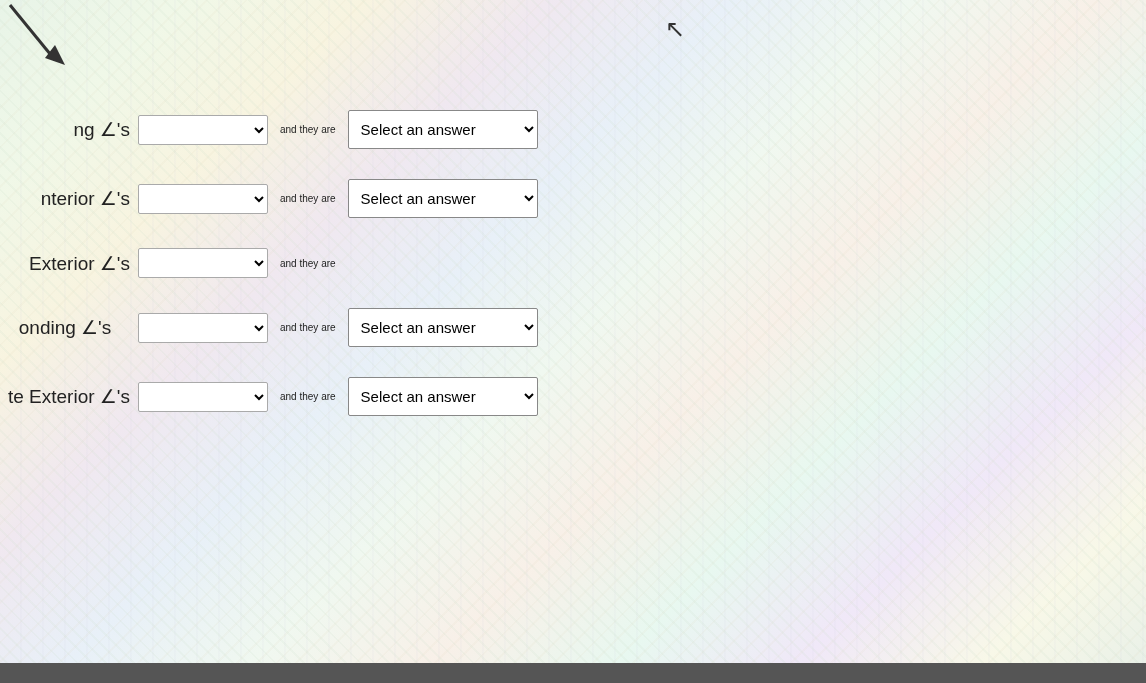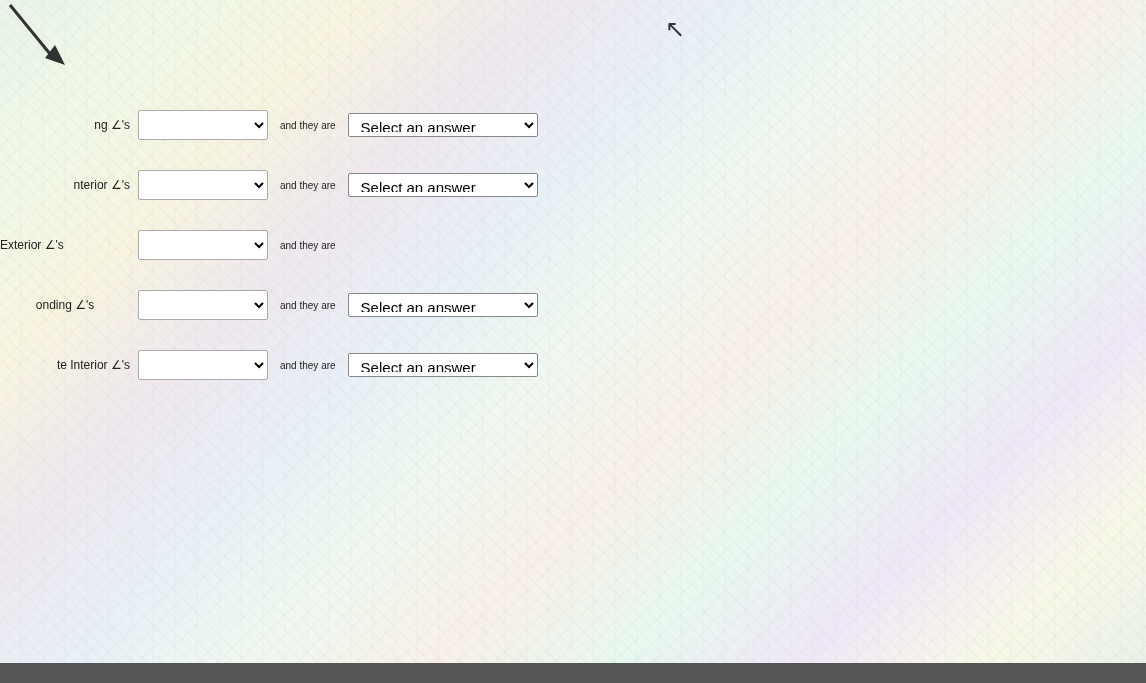--- a/index.html
+++ b/index.html
@@ -79,21 +79,21 @@
 
     .row {
       display: flex;
       align-items: center;
       padding: 15px 0 15px 0;
       gap: 8px;
       margin-left: 0;
     }
 
     .row-label-partial {
-      font-size: 12px;
+      font-size: 19px;
       color: #222;
       white-space: nowrap;
     }
 
     select.type-select {
       border: 1px solid #aaa;
       background: #fff;
       padding: 4px 6px;
       font-size: 15px;
       border-radius: 2px;
@@ -109,21 +109,21 @@
       margin: 0 4px;
     }
 
     select.answer-select {
       border: 1px solid #888;
       background: #fff;
       padding: 4px 8px;
       font-size: 15px;
       border-radius: 2px;
       cursor: pointer;
-      height: 24px;
+      height: 39px;
       min-width: 190px;
     }
 
     .bottom-bar {
       position: absolute;
       bottom: 0;
       left: 0;
       right: 0;
       height: 20px;
       background: #555;
@@ -156,31 +156,31 @@
       <span class="connector-text">and they are</span>
       <select class="answer-select"><option value="">Select an answer</option><option value="congruent">congruent</option><option value="supplementary">supplementary</option><option value="complementary">complementary</option></select>
     </div>
     <div class="row">
       <span class="row-label-partial" style="min-width: 130px; text-align: right; display: inline-block; padding-left: 40px;">nterior ∠'s</span>
       <select class="type-select"><option value=""></option><option value="alternate">alternate</option><option value="corresponding">corresponding</option><option value="co-interior">co-interior</option></select>
       <span class="connector-text">and they are</span>
       <select class="answer-select"><option value="">Select an answer</option><option value="congruent">congruent</option><option value="supplementary">supplementary</option><option value="complementary">complementary</option></select>
     </div>
     <div class="row">
-      <span class="row-label-partial" style="min-width: 130px; display: inline-block;">Exterior ∠'s</span>
+      <span class="row-label-partial" style="min-width: 130px; text-align: right; display: inline-block;">Exterior ∠'s</span>
       <select class="type-select"><option value=""></option><option value="alternate">alternate</option><option value="corresponding">corresponding</option><option value="co-interior">co-interior</option></select>
       <span class="connector-text">and they are</span>
     </div>
     <div class="row">
       <span class="row-label-partial" style="min-width: 130px; text-align: center; display: inline-block;">onding ∠'s</span>
       <select class="type-select"><option value=""></option><option value="alternate">alternate</option><option value="corresponding">corresponding</option><option value="co-interior">co-interior</option></select>
       <span class="connector-text">and they are</span>
       <select class="answer-select"><option value="">Select an answer</option><option value="congruent">congruent</option><option value="supplementary">supplementary</option><option value="complementary">complementary</option></select>
     </div>
     <div class="row">
-      <span class="row-label-partial" style="min-width: 130px; text-align: right; display: inline-block;">te Interior ∠'s</span>
+      <span class="row-label-partial" style="min-width: 130px; text-align: right; display: inline-block;">te Exterior ∠'s</span>
       <select class="type-select"><option value=""></option><option value="alternate">alternate</option><option value="corresponding">corresponding</option><option value="co-interior">co-interior</option></select>
       <span class="connector-text">and they are</span>
       <select class="answer-select"><option value="">Select an answer</option><option value="congruent">congruent</option><option value="supplementary">supplementary</option><option value="complementary">complementary</option></select>
     </div>
   </div>
 
 <div class="bottom-bar"></div>
 
 </body></html>

